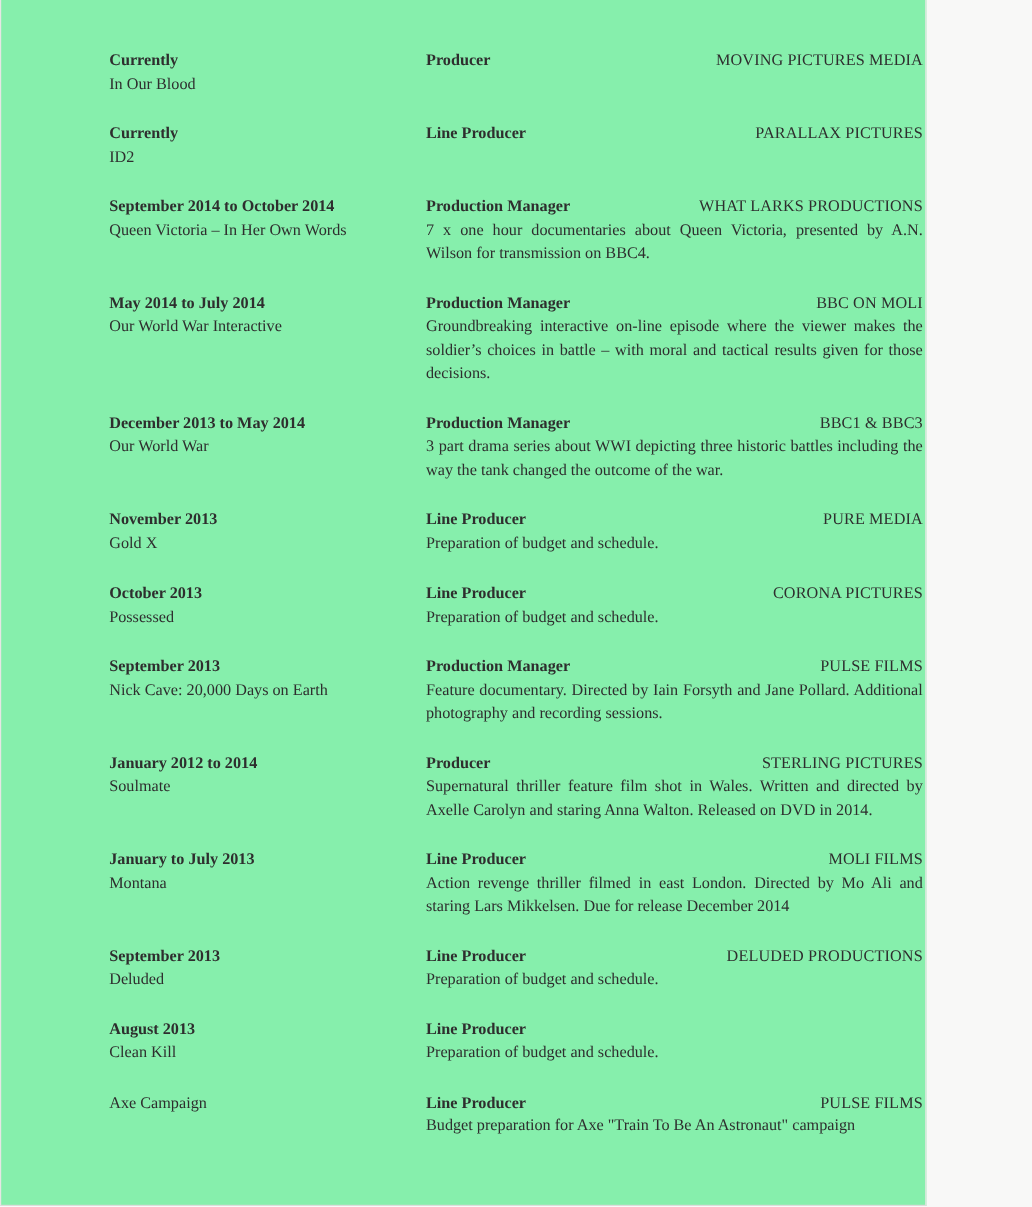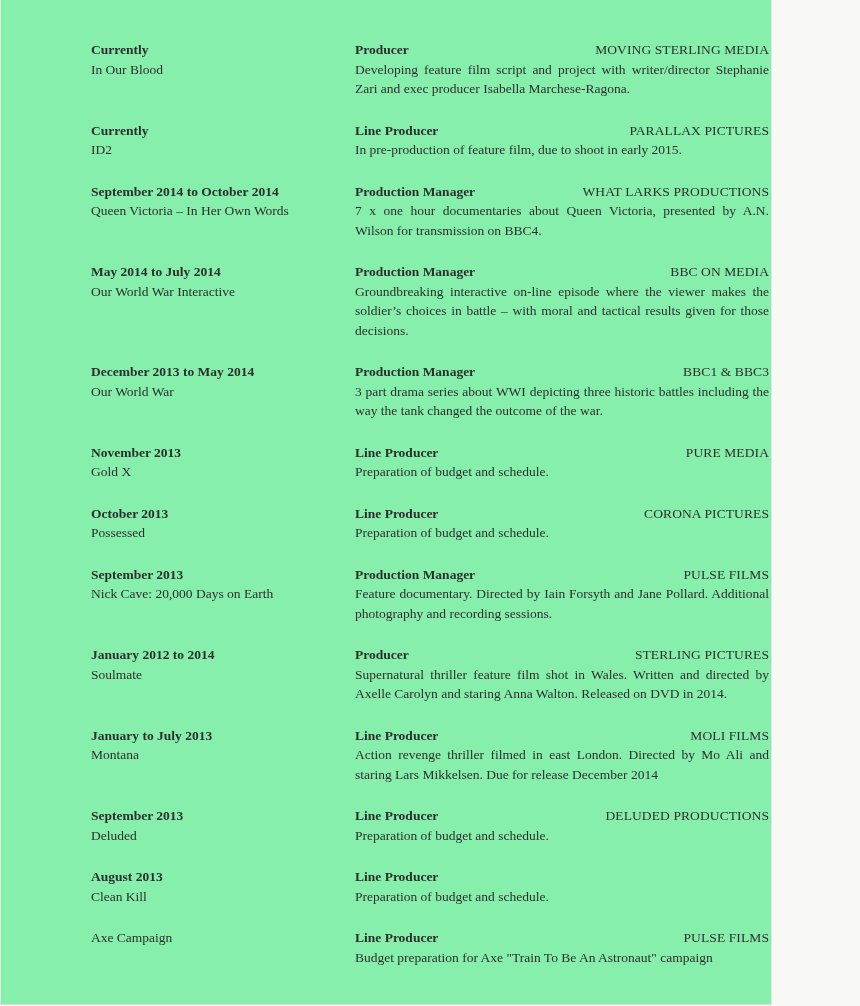--- a/index.html
+++ b/index.html
@@ -69,37 +69,35 @@
 <div id="page">
   <div id="history">
   <div class="entry">
     <div class="left">
       <div class="date">Currently</div>
       <div class="project">In Our Blood</div>
     </div>
     <div class="right">
       <div class="role-row">
         <span class="role">Producer</span>
-        <span class="company">MOVING STERLING MEDIA</span>
-      </div>
-      <div class="desc">Developing feature film script and project with writer/director Stephanie Zari and exec producer Isabella Marchese-Ragona.</div>
+        <span class="company">MOVING PICTURES MEDIA</span>
+      </div>
     </div>
   </div>
 
   <div class="entry">
     <div class="left">
       <div class="date">Currently</div>
       <div class="project">ID2</div>
     </div>
     <div class="right">
       <div class="role-row">
         <span class="role">Line Producer</span>
         <span class="company">PARALLAX PICTURES</span>
       </div>
-      <div class="desc">In pre-production of feature film, due to shoot in early 2015.</div>
     </div>
   </div>
 
   <div class="entry">
     <div class="left">
       <div class="date">September 2014 to October 2014</div>
       <div class="project">Queen Victoria – In Her Own Words</div>
     </div>
     <div class="right">
       <div class="role-row">
@@ -111,21 +109,21 @@
   </div>
 
   <div class="entry">
     <div class="left">
       <div class="date">May 2014 to July 2014</div>
       <div class="project">Our World War Interactive</div>
     </div>
     <div class="right">
       <div class="role-row">
         <span class="role">Production Manager</span>
-        <span class="company">BBC ON MEDIA</span>
+        <span class="company">BBC ON MOLI</span>
       </div>
       <div class="desc">Groundbreaking interactive on-line episode where the viewer makes the soldier’s choices in battle – with moral and tactical results given for those decisions.</div>
     </div>
   </div>
 
   <div class="entry">
     <div class="left">
       <div class="date">December 2013 to May 2014</div>
       <div class="project">Our World War</div>
     </div>

